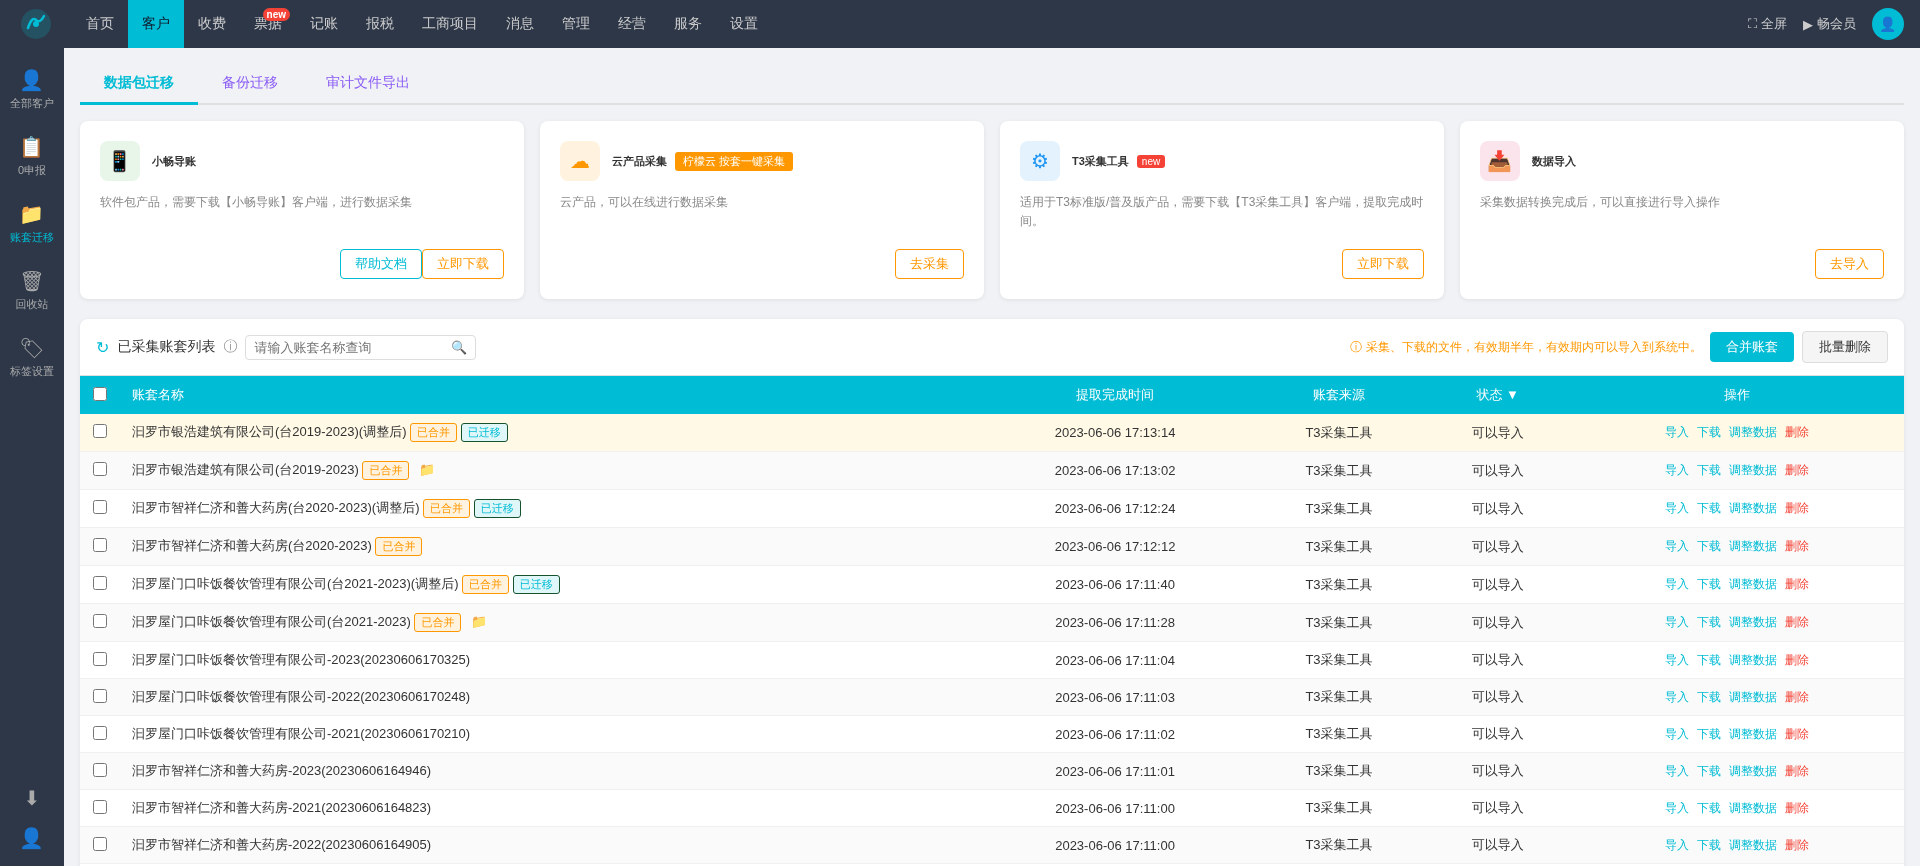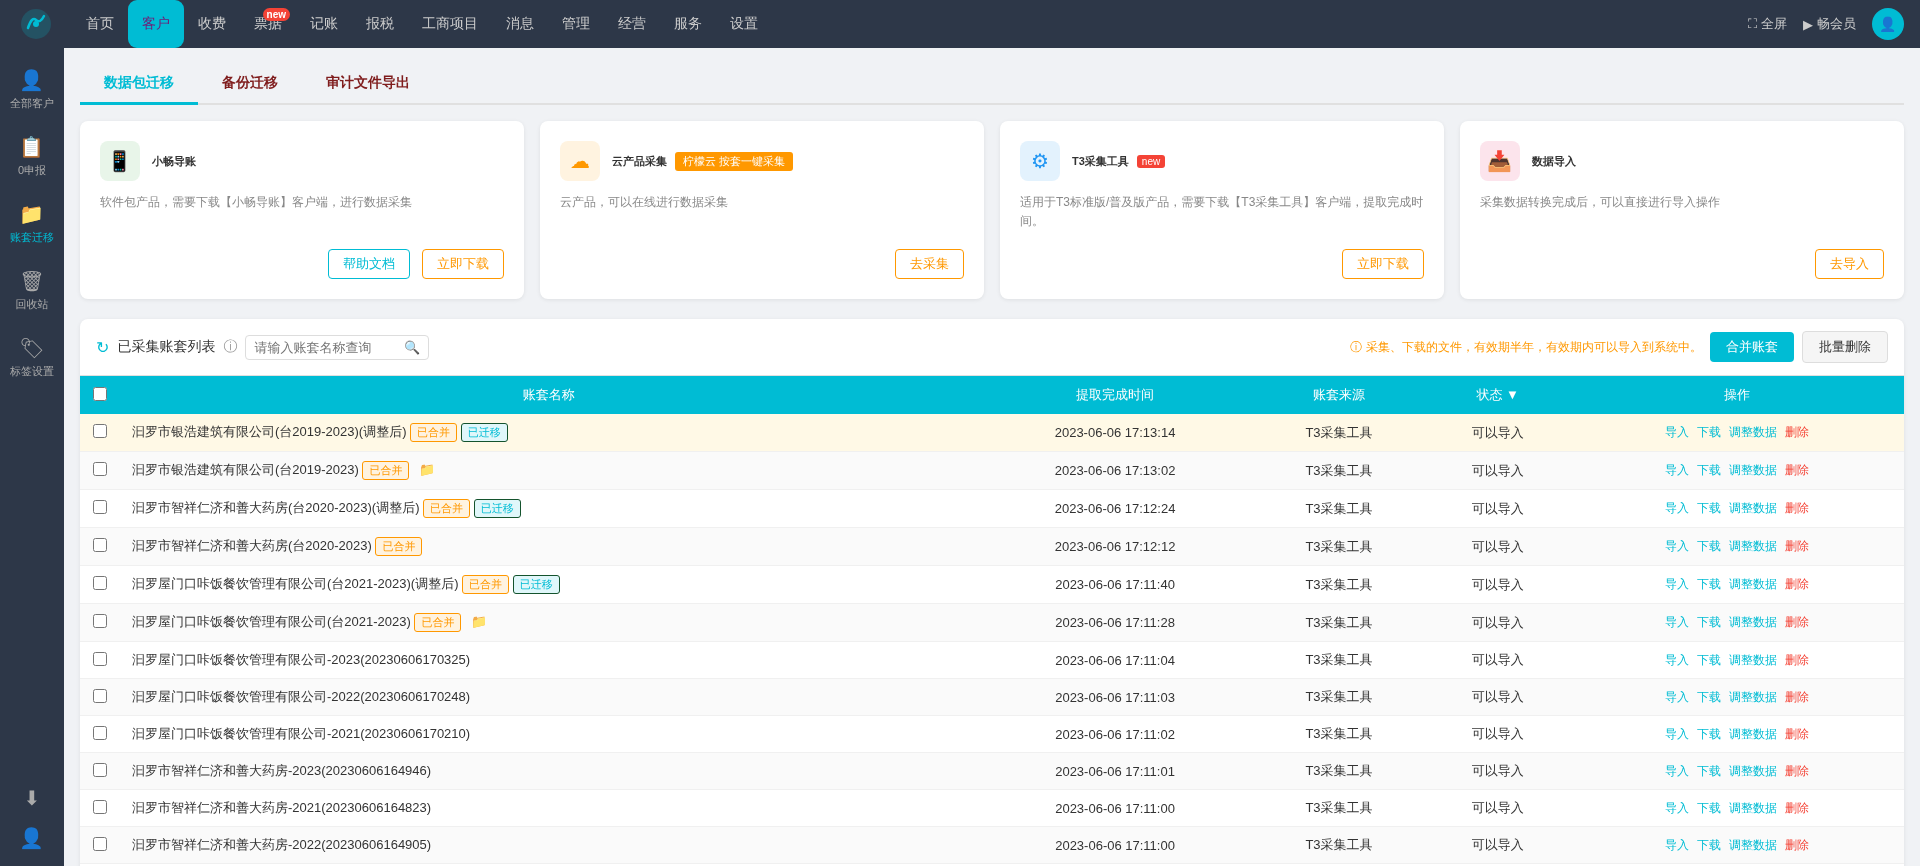--- a/index.html
+++ b/index.html
@@ -3,21 +3,21 @@
   <meta charset="utf-8">
   <style>
     * { box-sizing: border-box; margin: 0; padding: 0; }
     body { font-family: 'Microsoft YaHei', Arial, sans-serif; font-size: 13px; background: #f0f2f5; color: #333; display: flex; flex-direction: column; height: 866px; overflow: hidden; }
 
     
     .top-nav { background: #2d3748; height: 48px; display: flex; align-items: center; padding: 0 16px; gap: 0; flex-shrink: 0; }
     .top-nav .logo { width: 40px; height: 40px; display: flex; align-items: center; justify-content: center; margin-right: 16px; }
     .top-nav .logo svg { width: 32px; height: 32px; }
     .nav-item { color: #ccc; padding: 0 14px; height: 48px; display: flex; align-items: center; cursor: pointer; font-size: 14px; position: relative; white-space: nowrap; }
-    .nav-item.active { background: #00bcd4; color: #701a75; border-radius: 9px; }
+    .nav-item.active { background: #00bcd4; color: #0f172a; border-radius: 0; }
     .nav-item .new-badge { position: absolute; top: 8px; right: 6px; background: #f44336; color: #fff; font-size: 10px; padding: 1px 4px; border-radius: 8px; font-weight: bold; }
     .nav-right { margin-left: auto; display: flex; align-items: center; gap: 16px; color: #ccc; font-size: 13px; }
     .nav-right .fullscreen-btn, .nav-right .member-btn { display: flex; align-items: center; gap: 4px; cursor: pointer; color: #ccc; }
     .nav-right .avatar { width: 32px; height: 32px; border-radius: 50%; background: #00bcd4; display: flex; align-items: center; justify-content: center; color: #fff; font-size: 14px; cursor: pointer; }
 
     
     .main-layout { display: flex; flex: 1; overflow: hidden; }
 
     
     .sidebar { width: 64px; background: #2d3748; display: flex; flex-direction: column; align-items: center; padding-top: 8px; flex-shrink: 0; }
@@ -25,49 +25,49 @@
     .sidebar-item .icon { font-size: 20px; }
     .sidebar-item.active { color: #00bcd4; }
     .sidebar-bottom { margin-top: auto; margin-bottom: 16px; display: flex; flex-direction: column; align-items: center; gap: 16px; }
     .sidebar-bottom .icon { font-size: 20px; color: #aaa; cursor: pointer; }
 
     
     .content-area { flex: 1; background: #f0f2f5; overflow-y: auto; padding: 16px; }
 
     
     .tabs { display: flex; gap: 0; margin-bottom: 16px; border-bottom: 2px solid #e0e0e0; }
-    .tab { padding: 10px 24px; cursor: pointer; color: #7f1d1d; font-size: 14px; border-bottom: 3px solid transparent; margin-bottom: -2px; font-weight: bold; }
+    .tab { padding: 10px 24px; cursor: pointer; color: #8b5cf6; font-size: 14px; border-bottom: 3px solid transparent; margin-bottom: -2px; }
     .tab.active { color: #00bcd4; border-bottom-color: #00bcd4; font-weight: bold; }
 
     
     .cards-row { display: grid; grid-template-columns: repeat(4, 1fr); gap: 16px; margin-bottom: 20px; }
     .card { background: #fff; border-radius: 8px; padding: 20px; box-shadow: 0 1px 4px rgba(0,0,0,0.08); }
     .card-header { display: flex; align-items: center; gap: 12px; margin-bottom: 12px; }
     .card-icon { width: 40px; height: 40px; border-radius: 8px; display: flex; align-items: center; justify-content: center; font-size: 20px; }
     .card-icon.green { background: #e8f5e9; color: #4caf50; }
     .card-icon.orange { background: #fff3e0; color: #ff9800; }
     .card-icon.blue { background: #e3f2fd; color: #2196f3; }
     .card-icon.red { background: #fce4ec; color: #e91e63; }
     .card-title { font-size: 11px; font-weight: bold; color: #333; }
     .card-title-row { display: flex; align-items: center; gap: 8px; }
     .new-tag { background: #f44336; color: #fff; font-size: 10px; padding: 1px 5px; border-radius: 3px; }
     .orange-tag { background: #ff9800; color: #fff; font-size: 11px; padding: 2px 8px; border-radius: 3px; }
     .card-desc { color: #888; font-size: 12px; line-height: 1.6; margin-bottom: 16px; min-height: 40px; }
-    .card-actions { display: flex; gap: 12px; justify-content: flex-end; }
+    .card-actions { display: flex; gap: 0; justify-content: flex-end; }
     .btn-outline-teal { border: 1px solid #00bcd4; color: #00bcd4; background: #fff; padding: 5px 14px; border-radius: 4px; cursor: pointer; font-size: 13px; }
     .btn-outline-orange { border: 1px solid #ff9800; color: #ff9800; background: #fff; padding: 5px 14px; border-radius: 4px; cursor: pointer; font-size: 13px; }
 
     
     .table-section { background: #fff; border-radius: 8px; box-shadow: 0 1px 4px rgba(0,0,0,0.08); }
     .table-toolbar { display: flex; align-items: center; padding: 12px 16px; gap: 12px; border-bottom: 1px solid #e0e0e0; }
     .table-toolbar-left { display: flex; align-items: center; gap: 8px; flex: 1; }
     .table-toolbar-right { display: flex; align-items: center; gap: 8px; }
     .table-title { font-size: 14px; color: #333; font-weight: 500; display: flex; align-items: center; gap: 4px; }
     .help-icon { color: #999; font-size: 14px; cursor: pointer; }
-    .search-box { display: flex; align-items: center; border: 1px solid #ddd; border-radius: 4px; padding: 4px 8px; gap: 6px; width: 184px; }
+    .search-box { display: flex; align-items: center; border: 1px solid #ddd; border-radius: 4px; padding: 4px 8px; gap: 6px; width: 231px; }
     .search-box input { border: none; outline: none; font-size: 13px; color: #333; background: transparent; width: 100%; }
     .search-icon { color: #999; font-size: 13px; }
     .hint-text { color: #ff9800; font-size: 12px; display: flex; align-items: center; gap: 4px; }
     .btn-teal { background: #00bcd4; color: #fff; border: none; padding: 6px 16px; border-radius: 4px; cursor: pointer; font-size: 13px; }
     .btn-gray { background: #f5f5f5; color: #333; border: 1px solid #ddd; padding: 6px 16px; border-radius: 4px; cursor: pointer; font-size: 13px; }
 
     
     .data-table { width: 100%; border-collapse: collapse; }
     .data-table thead { background: #00bcd4; }
     .data-table thead th { color: #fff; padding: 10px 12px; text-align: center; font-weight: 500; font-size: 13px; white-space: nowrap; }
@@ -240,21 +240,21 @@
           <button class="btn-gray">批量删除</button>
         </div>
       </div>
 
       <table class="data-table">
         <thead>
           <tr>
             <th>
               <input type="checkbox" class="checkbox" style="">
             </th>
-            <th style="text-align:center;">账套名称</th>
+            <th style="text-align:left;">账套名称</th>
             <th>提取完成时间</th>
             <th>账套来源</th>
             <th style="cursor:pointer;">状态 ▼</th>
             <th>操作</th>
           </tr>
         </thead>
         <tbody id="table-body">
         <tr style="background: rgb(255, 249, 230);">
               <td><input type="checkbox" class="checkbox" style=""></td>
               <td>汩罗市银浩建筑有限公司(台2019-2023)(调整后) <span class="tag-badge tag-already-open">已合并</span> <span class="tag-badge tag-already-import">已迁移</span></td>

